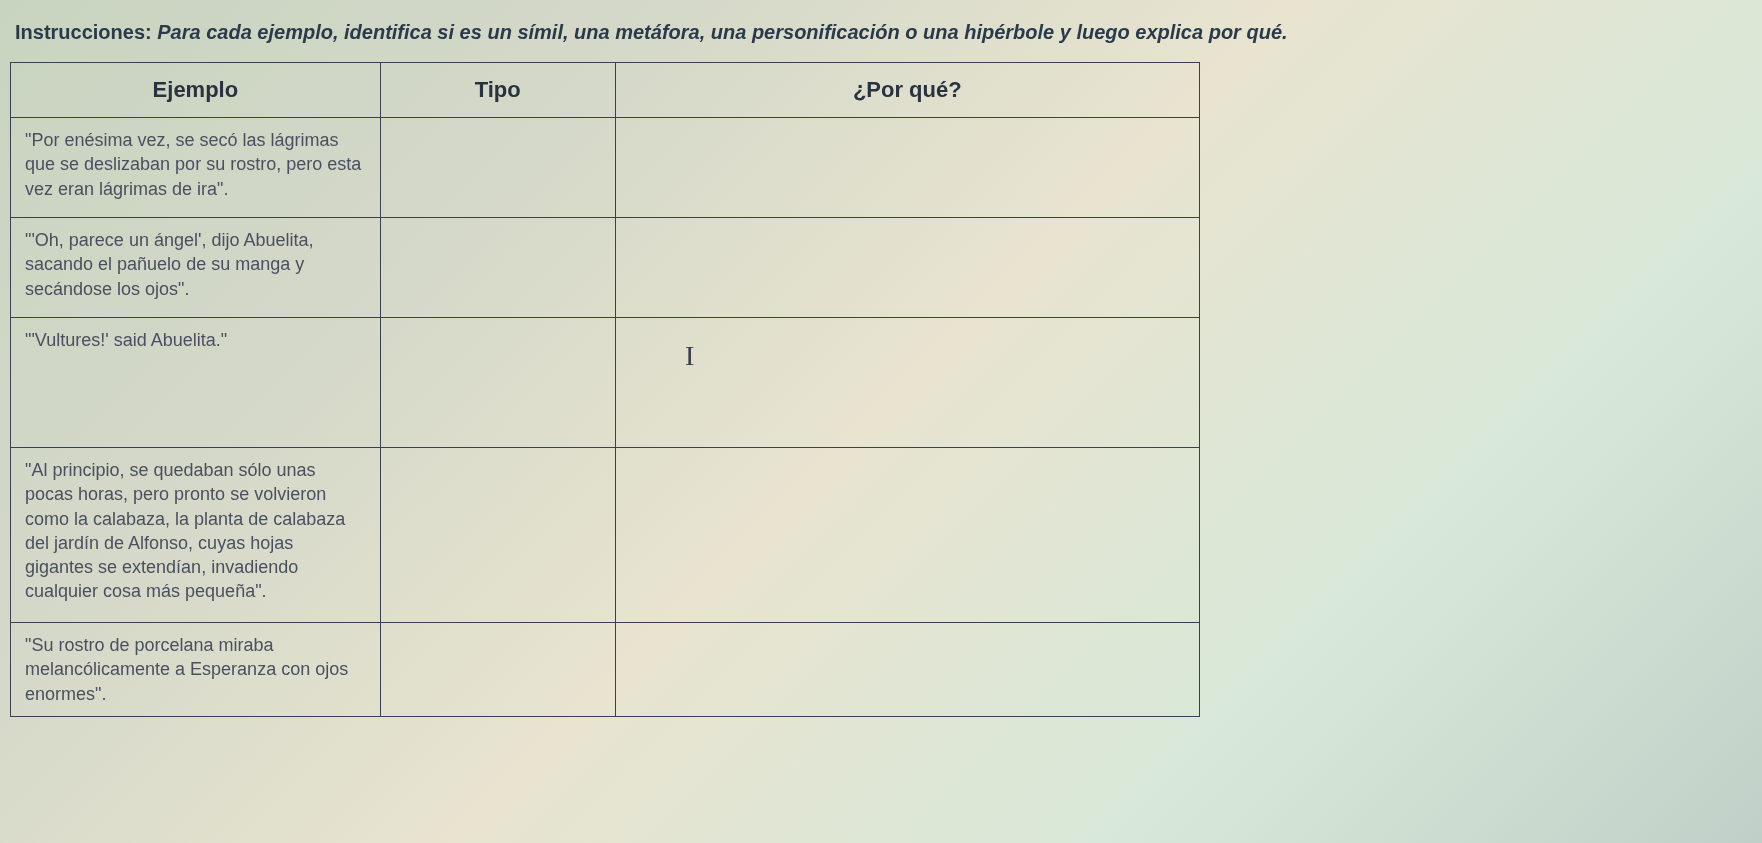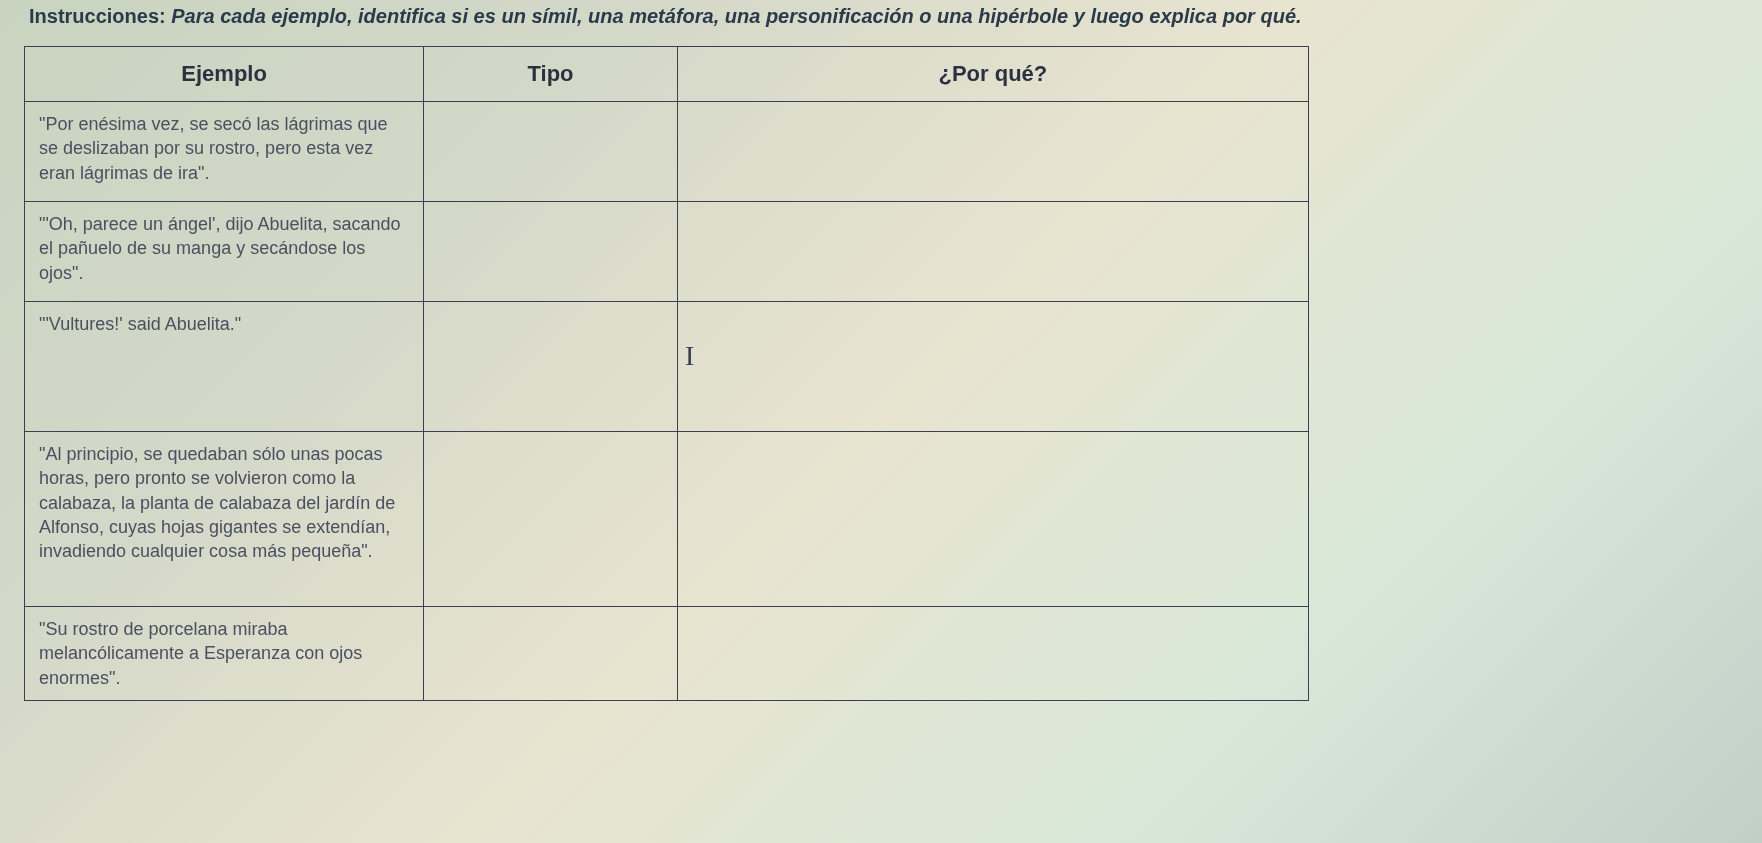--- a/index.html
+++ b/index.html
@@ -10,38 +10,39 @@
     body {
       font-family: Arial, sans-serif;
       background: linear-gradient(135deg, #c8d4c0 0%, #d4d8c8 25%, #e8e4d0 50%, #d8e8d8 75%, #c0d0c8 100%);
       padding: 0;
       width: 1762px;
       height: 843px;
       overflow: hidden;
       position: relative;
     }
     .page-container {
-      padding: 5px 10px 10px 24px;
+      padding: 5px 10px 10px 10px;
+      margin-top: 16px;
     }
     .instructions {
       font-size: 20px;
       color: #2a3a4a;
       margin-bottom: 18px;
       padding-left: 5px;
     }
     .instructions-label {
       font-weight: bold;
     }
     .instructions-text {
       font-style: italic;
       font-weight: bold;
     }
     table {
       border-collapse: collapse;
-      width: 1285px;
+      width: 1190px;
       background: transparent;
     }
     th, td {
       border: 1.5px solid #3a4050;
       padding: 10px 14px;
       vertical-align: top;
       background: transparent;
     }
     th {
       text-align: center;

